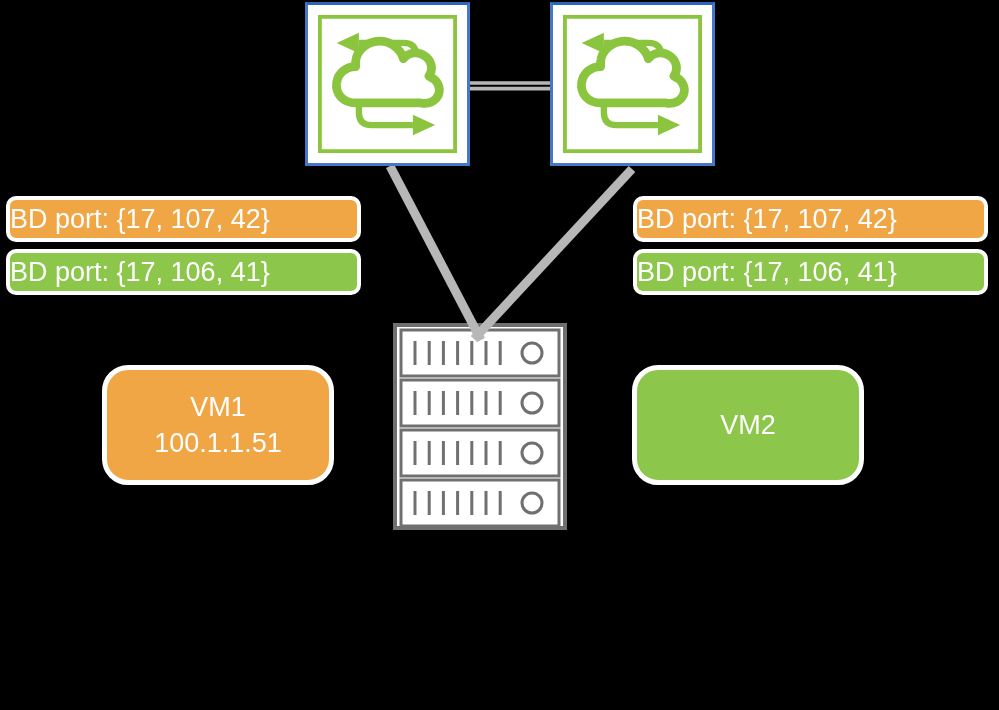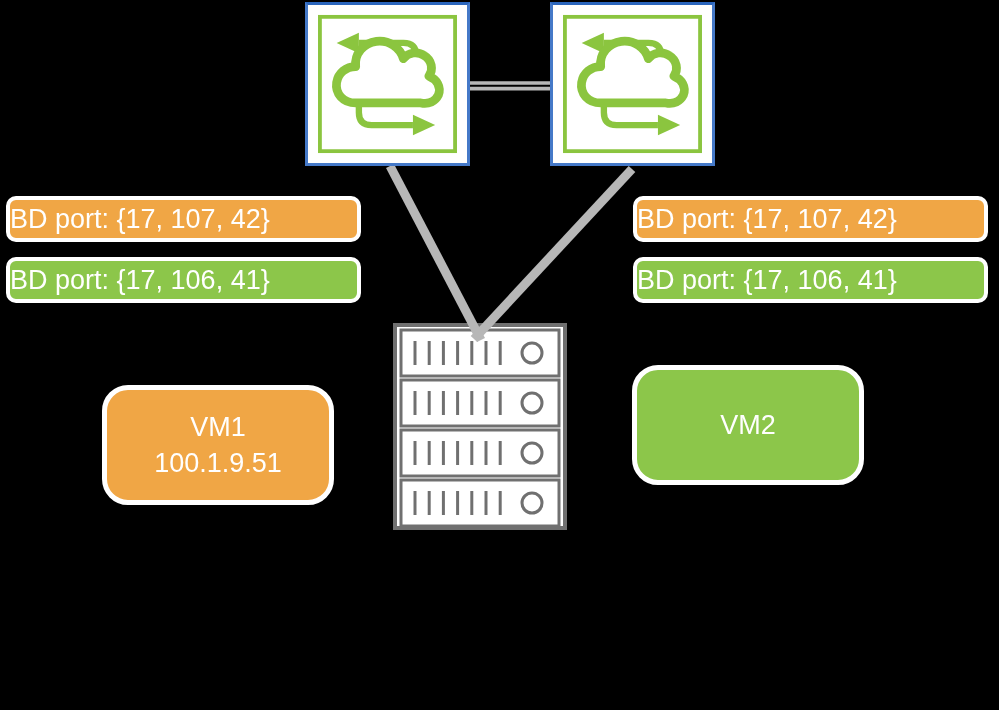--- a/index.html
+++ b/index.html
@@ -33,34 +33,34 @@
   
   .bd{
     position:absolute;width:347px;height:38px;z-index:4;
     border:4px solid #fff;border-radius:10px;
     color:#fff;font-size:27px;line-height:39px;
     white-space:nowrap;
   }
   .bd.left{left:6px;}
   .bd.right{left:633px;}
   .bd.row1{top:196px;}
-  .bd.row2{top:257px;}
+  .bd.row2{top:249px;}
   .bd.orange{background:var(--orange,#f0a645);}
   .bd.green{background:var(--green,#8cc64a);}
 
   
   .vm{
     position:absolute;top:365px;width:222px;height:110px;z-index:4;
     border:5px solid #fff;border-radius:26px;
     color:#fff;font-size:27px;line-height:36px;text-align:center;
     display:flex;flex-direction:column;justify-content:center;
   }
   .vm.orange{background:var(--orange,#f0a645);}
   .vm.green{background:var(--green,#8cc64a);}
-  .vm-left{left:102px;margin-top:20px;}
+  .vm-left{left:102px;}
   .vm-right{left:632px;}
 
   
   .server{position:absolute;left:391px;top:321px;z-index:1;}
   .server .frame{fill:#fff;stroke:var(--server_gray,#707070);stroke-width:4;}
   .server .unit{fill:#fff;stroke:var(--server_gray,#707070);stroke-width:3;}
   .server .tick{stroke:var(--server_gray,#707070);stroke-width:3;}
   .server .ring{fill:none;stroke:var(--server_gray,#707070);stroke-width:3;}
 </style>
 </head>
@@ -97,21 +97,21 @@
     </svg>
   </div>
 
   <div class="bd left row1 orange">BD port: {17, 107, 42}</div>
   <div class="bd left row2 green">BD port: {17, 106, 41}</div>
   <div class="bd right row1 orange">BD port: {17, 107, 42}</div>
   <div class="bd right row2 green">BD port: {17, 106, 41}</div>
 
   <div class="vm vm-left orange">
     <div>VM1</div>
-    <div>100.1.9.51</div>
+    <div>100.1.1.51</div>
   </div>
   <div class="vm vm-right green">
     <div>VM2</div>
   </div>
 
   <svg class="server" width="178" height="211" viewBox="0 0 178 211">
     <rect class="frame" x="4" y="4" width="170" height="203"></rect>
 
     <g transform="translate(0,9)">
       <rect class="unit" x="10" y="0" width="158" height="46"></rect>

